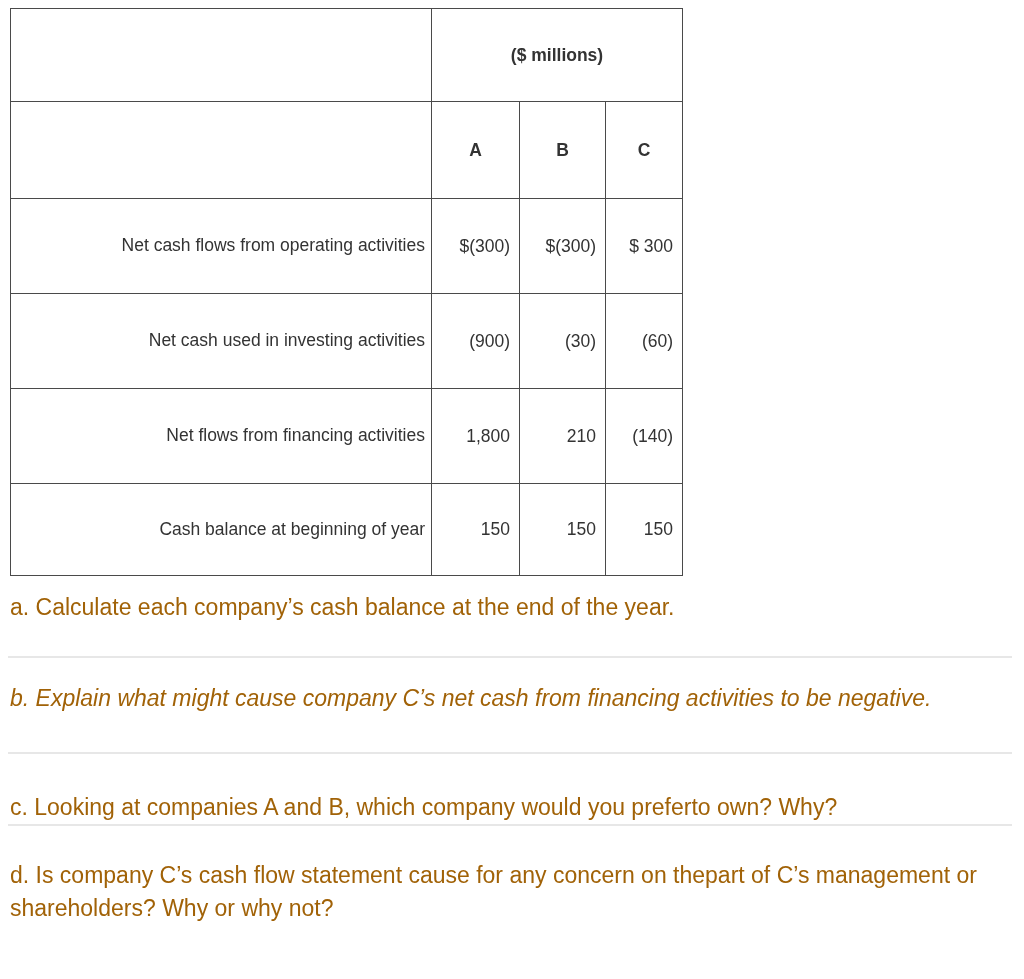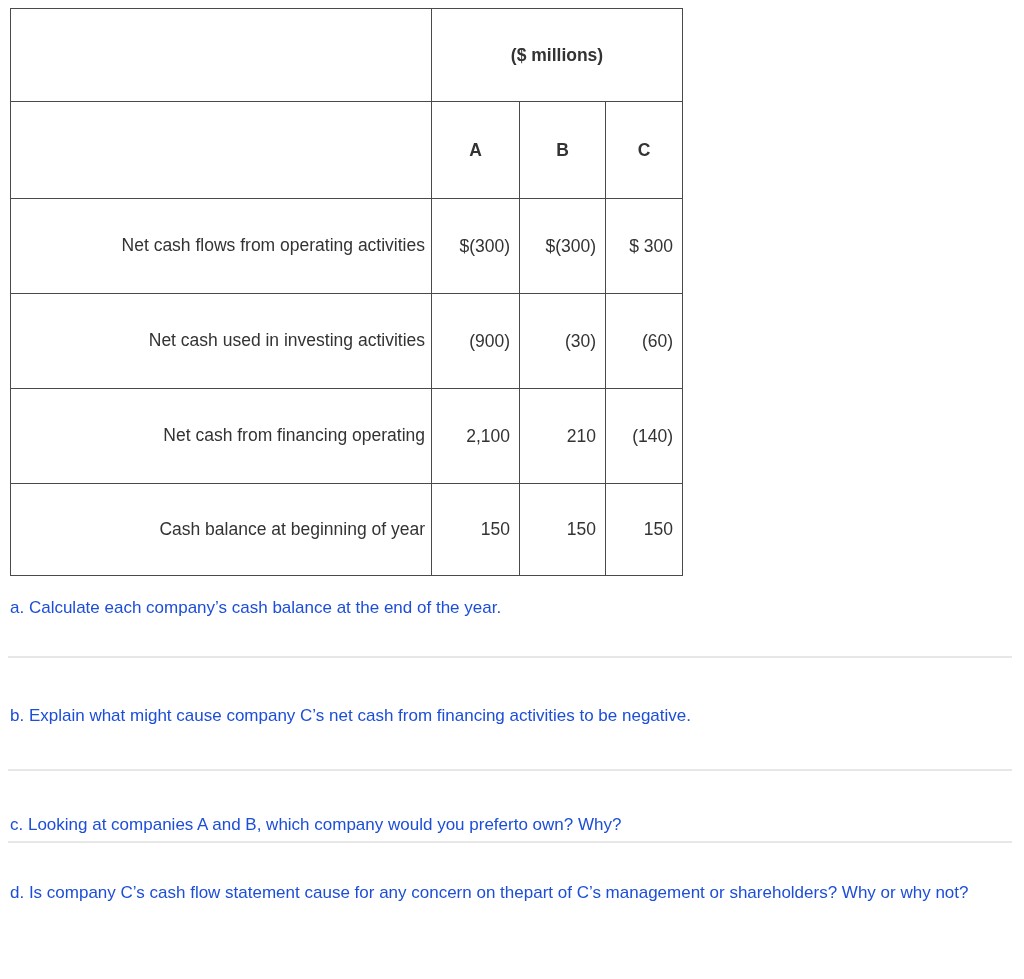--- a/index.html
+++ b/index.html
@@ -83,28 +83,28 @@
     position: absolute;
     left: 0;
     top: 576px;
     width: 1024px;
   }
   .q-block {
     position: relative;
     box-sizing: border-box;
   }
   .q-text {
-    font-size: 17px;
+    font-size: 23px;
     line-height: 33px;
-    color: #1d4ed8;
+    color: #a16207;
     padding-left: 10px;
     padding-right: 14px;
   }
   .q-a   { padding-top: 15px; padding-bottom: 32px; }
-  .q-b   { padding-top: 41px; padding-bottom: 37px; }
+  .q-b   { padding-top: 24px; padding-bottom: 37px; font-style: italic; }
   .q-c   { padding-top: 37px; }
   .q-d   { padding-top: 33px; padding-bottom: 10px; }
 
   .divider {
     height: 0;
     border: 0;
     border-top: 2px solid #e7e7e7;
     margin: 0 12px 0 8px;
   }
 </style>
@@ -141,22 +141,22 @@
         </tr>
 
         <tr class="row-d">
           <td class="cell-label">Net cash used in investing activities</td>
           <td class="cell-num">(900)</td>
           <td class="cell-num">(30)</td>
           <td class="cell-num">(60)</td>
         </tr>
 
         <tr class="row-d">
-          <td class="cell-label">Net cash from financing operating</td>
-          <td class="cell-num">2,100</td>
+          <td class="cell-label">Net flows from financing activities</td>
+          <td class="cell-num">1,800</td>
           <td class="cell-num">210</td>
           <td class="cell-num">(140)</td>
         </tr>
 
         <tr class="row-d-last">
           <td class="cell-label">Cash balance at beginning of year</td>
           <td class="cell-num">150</td>
           <td class="cell-num">150</td>
           <td class="cell-num">150</td>
         </tr>

